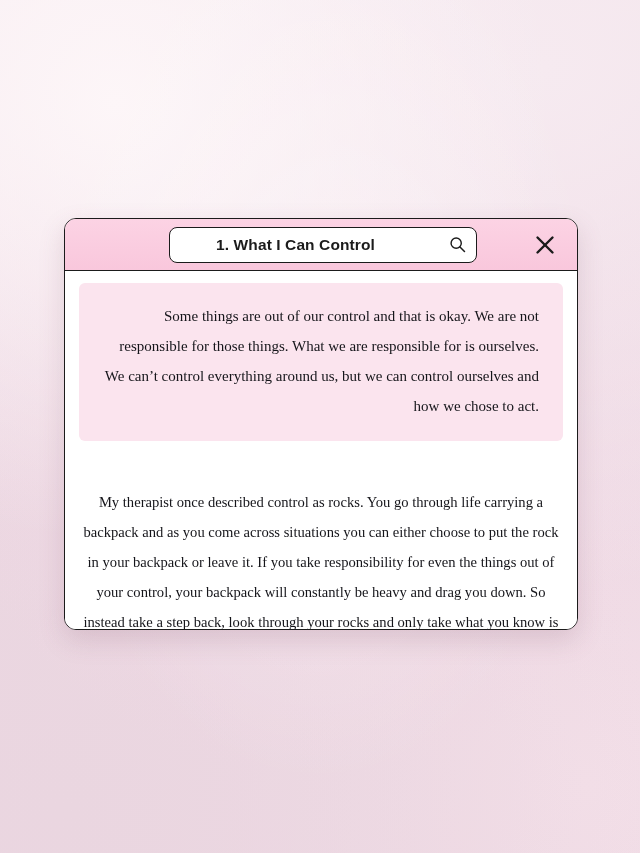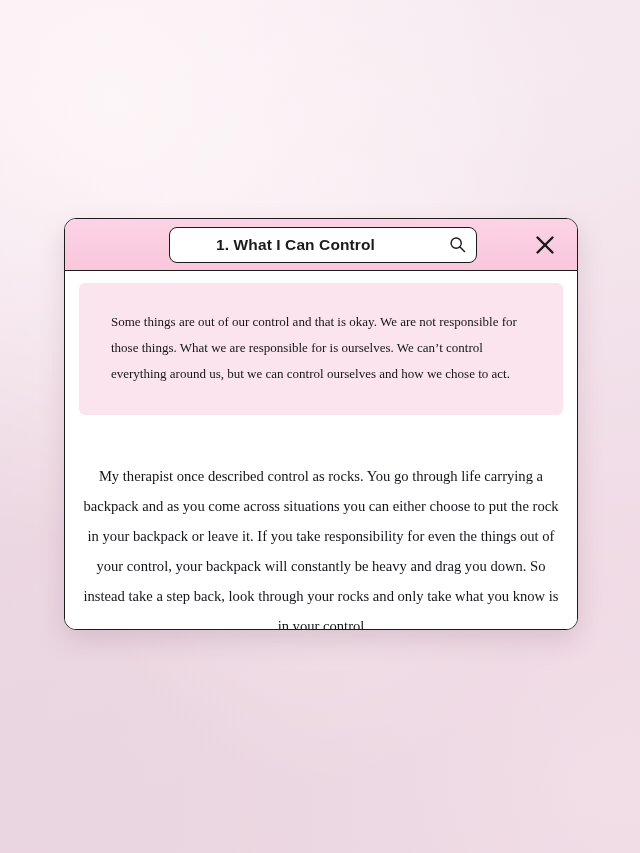--- a/index.html
+++ b/index.html
@@ -117,26 +117,26 @@
     flex-direction: column;
   }
 
   #quote {
     background: #fbe4ee;
     border-radius: 6px;
     padding: 18px 24px 20px 24px;
     box-sizing: border-box;
   }
   #quote p {
-    margin: 8px;
+    margin: 0;
     font-family: "Liberation Serif", serif;
-    font-size: 13px;
+    font-size: 15px;
     line-height: 2.0;
     color: #15151a;
-    text-align: left;
+    text-align: right;
   }
 
   #article {
     margin-top: 46px;
     padding: 0 4px;
   }
   #article p {
     margin: 0;
     font-family: "Liberation Serif", serif;
     font-size: 14.6px;

